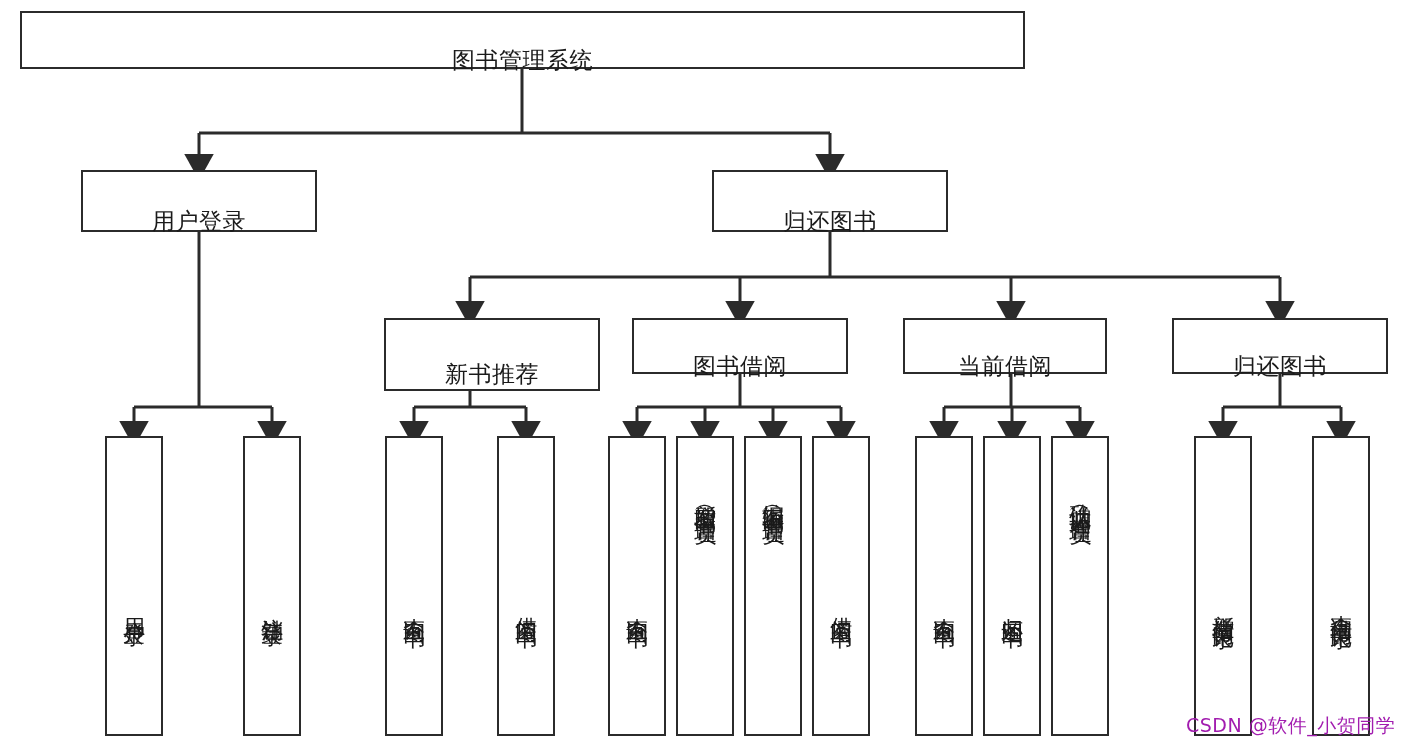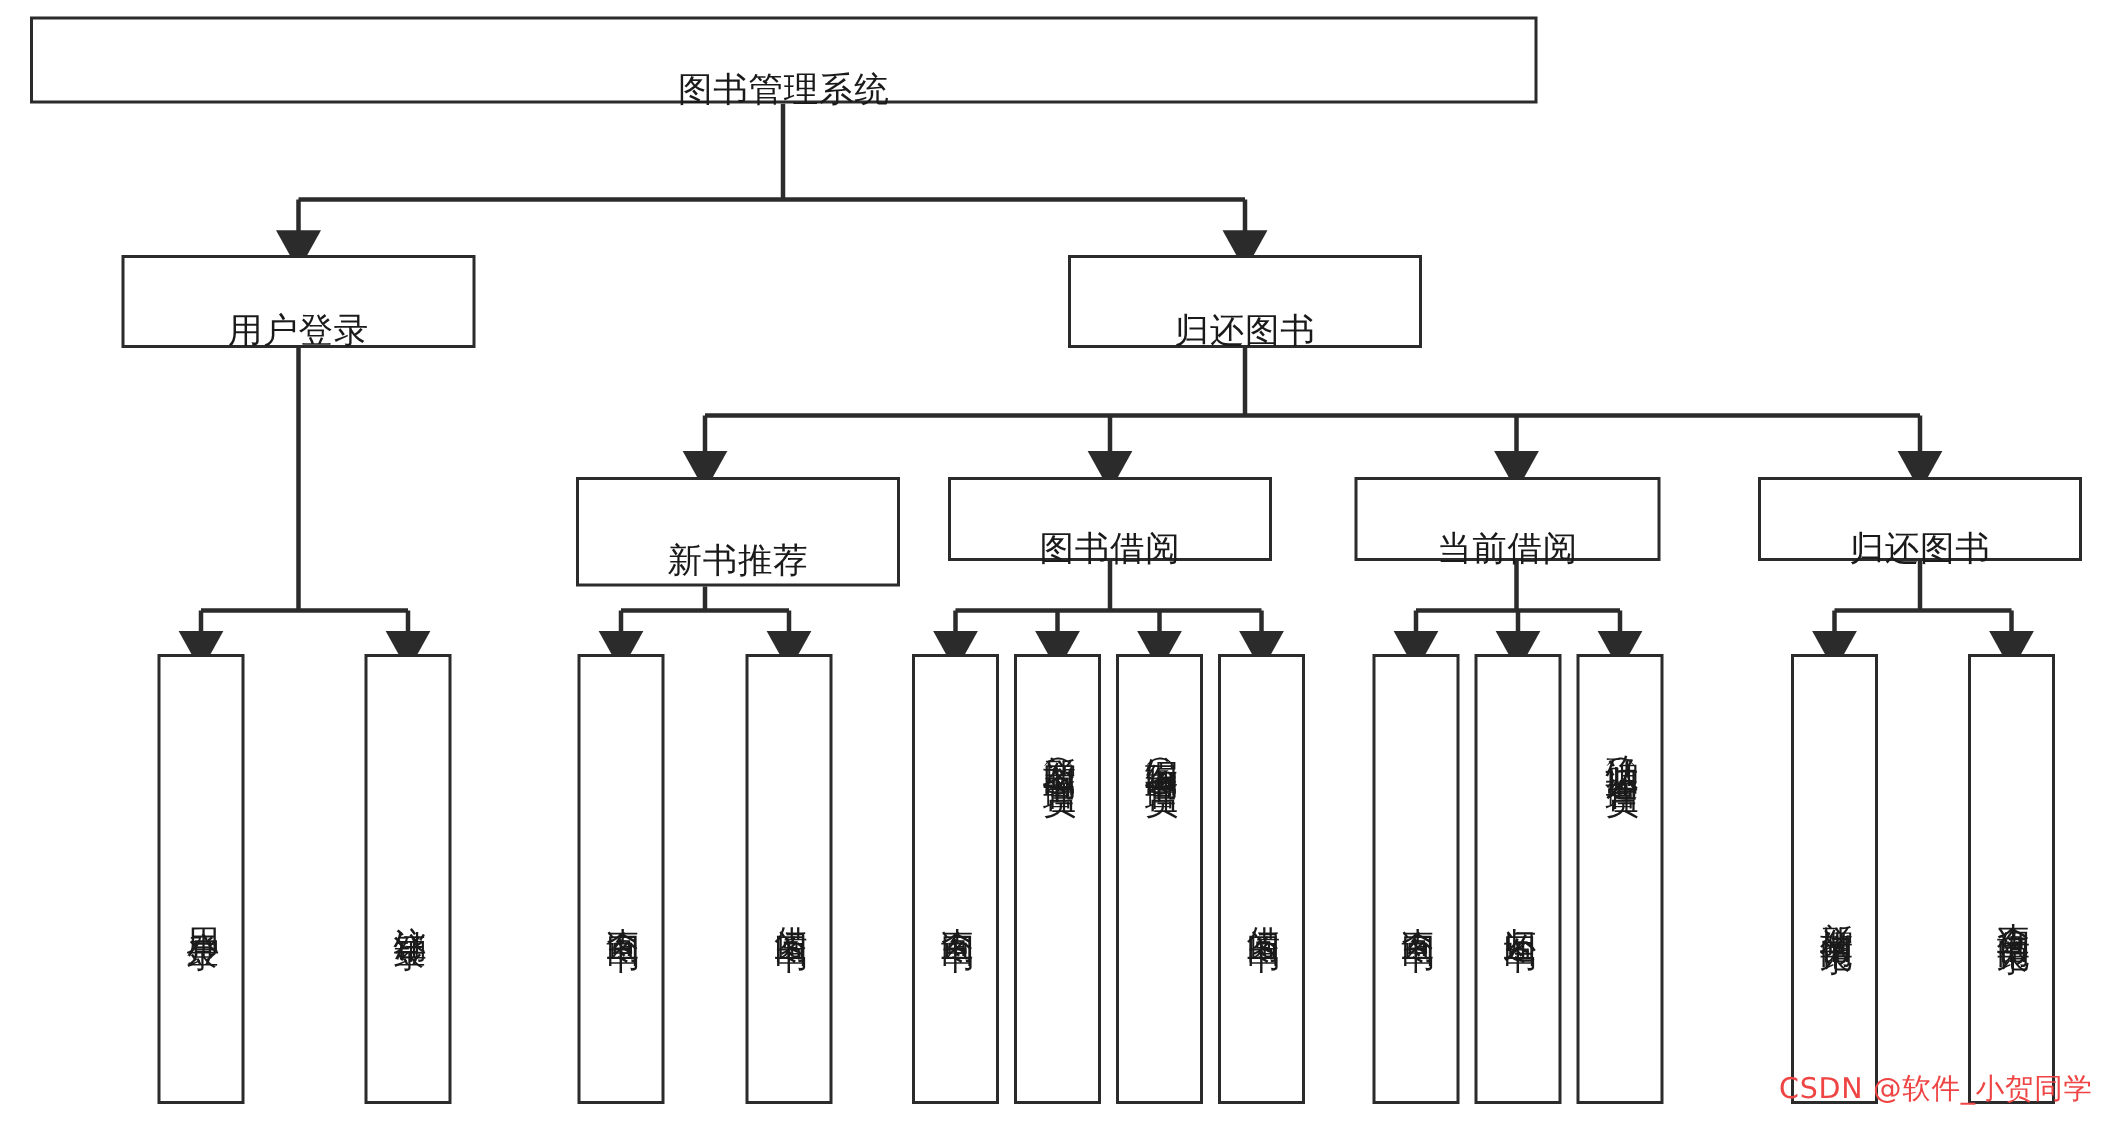--- a/index.html
+++ b/index.html
@@ -70,21 +70,21 @@
     align-items: center;
     padding-top: 0;
   }
   
   #watermark {
     position: absolute;
     z-index: 3;
     left: 1186px;
     top: 713px;
     font-size: 19px;
-    color: #ef4444;
+    color: #a21caf;
     white-space: nowrap;
     letter-spacing: 0.5px;
     pointer-events: none;
   }
 </style>
 </head>
 <body>
 
 <div id="canvas">
 

